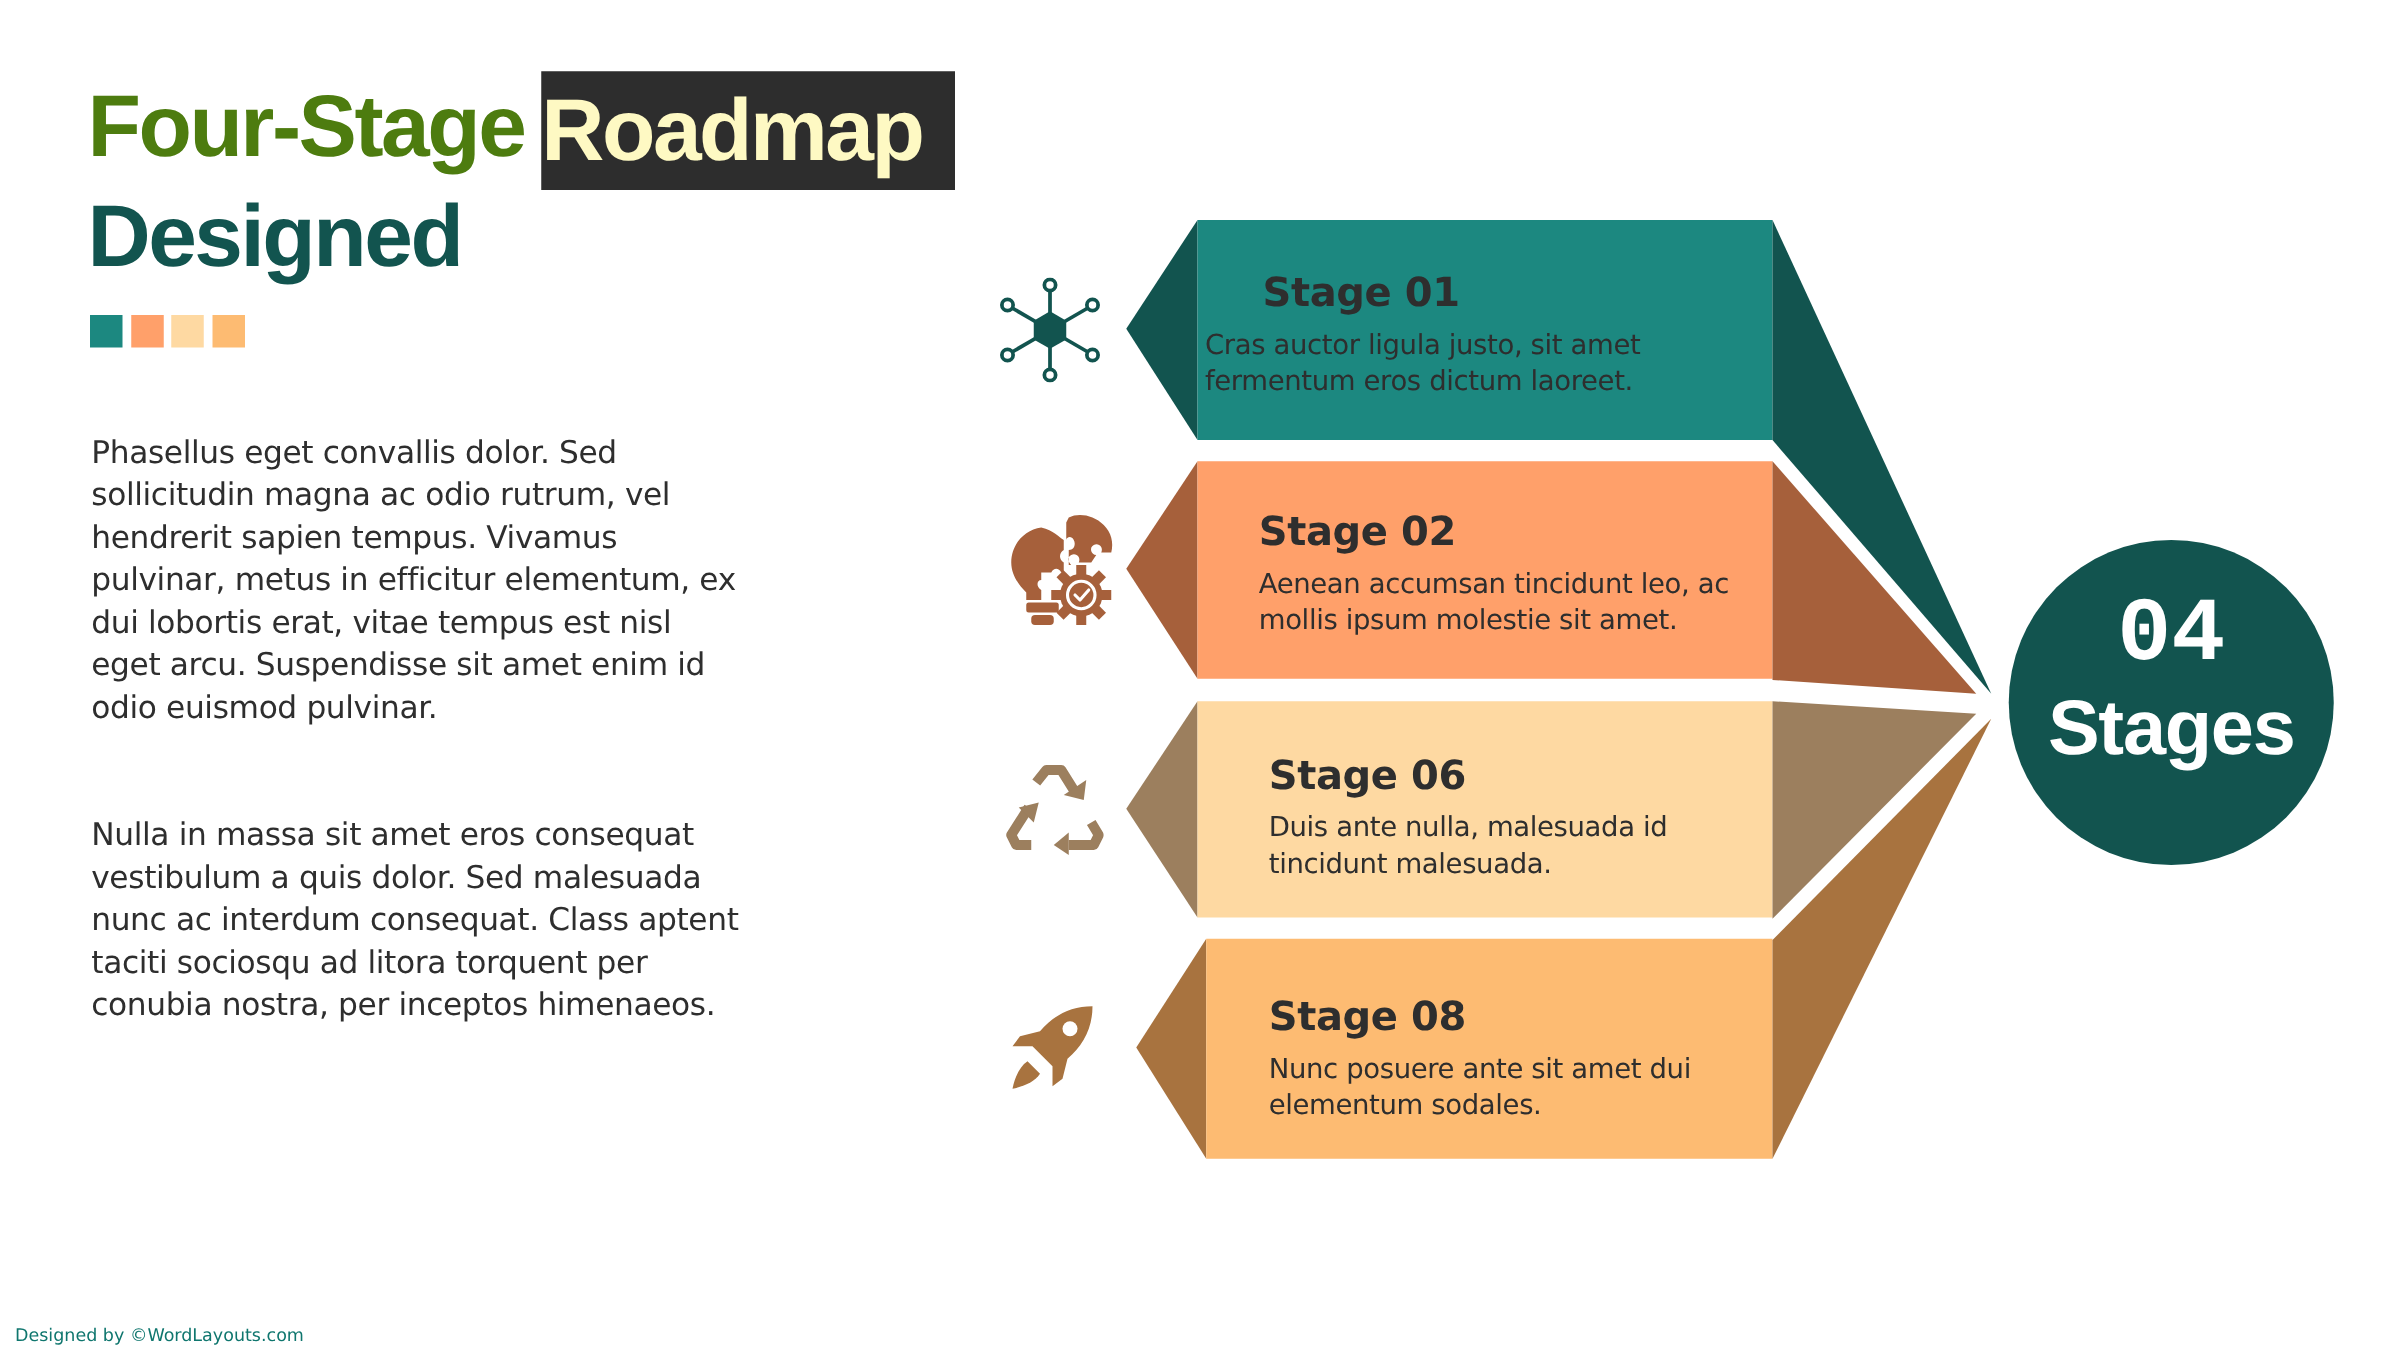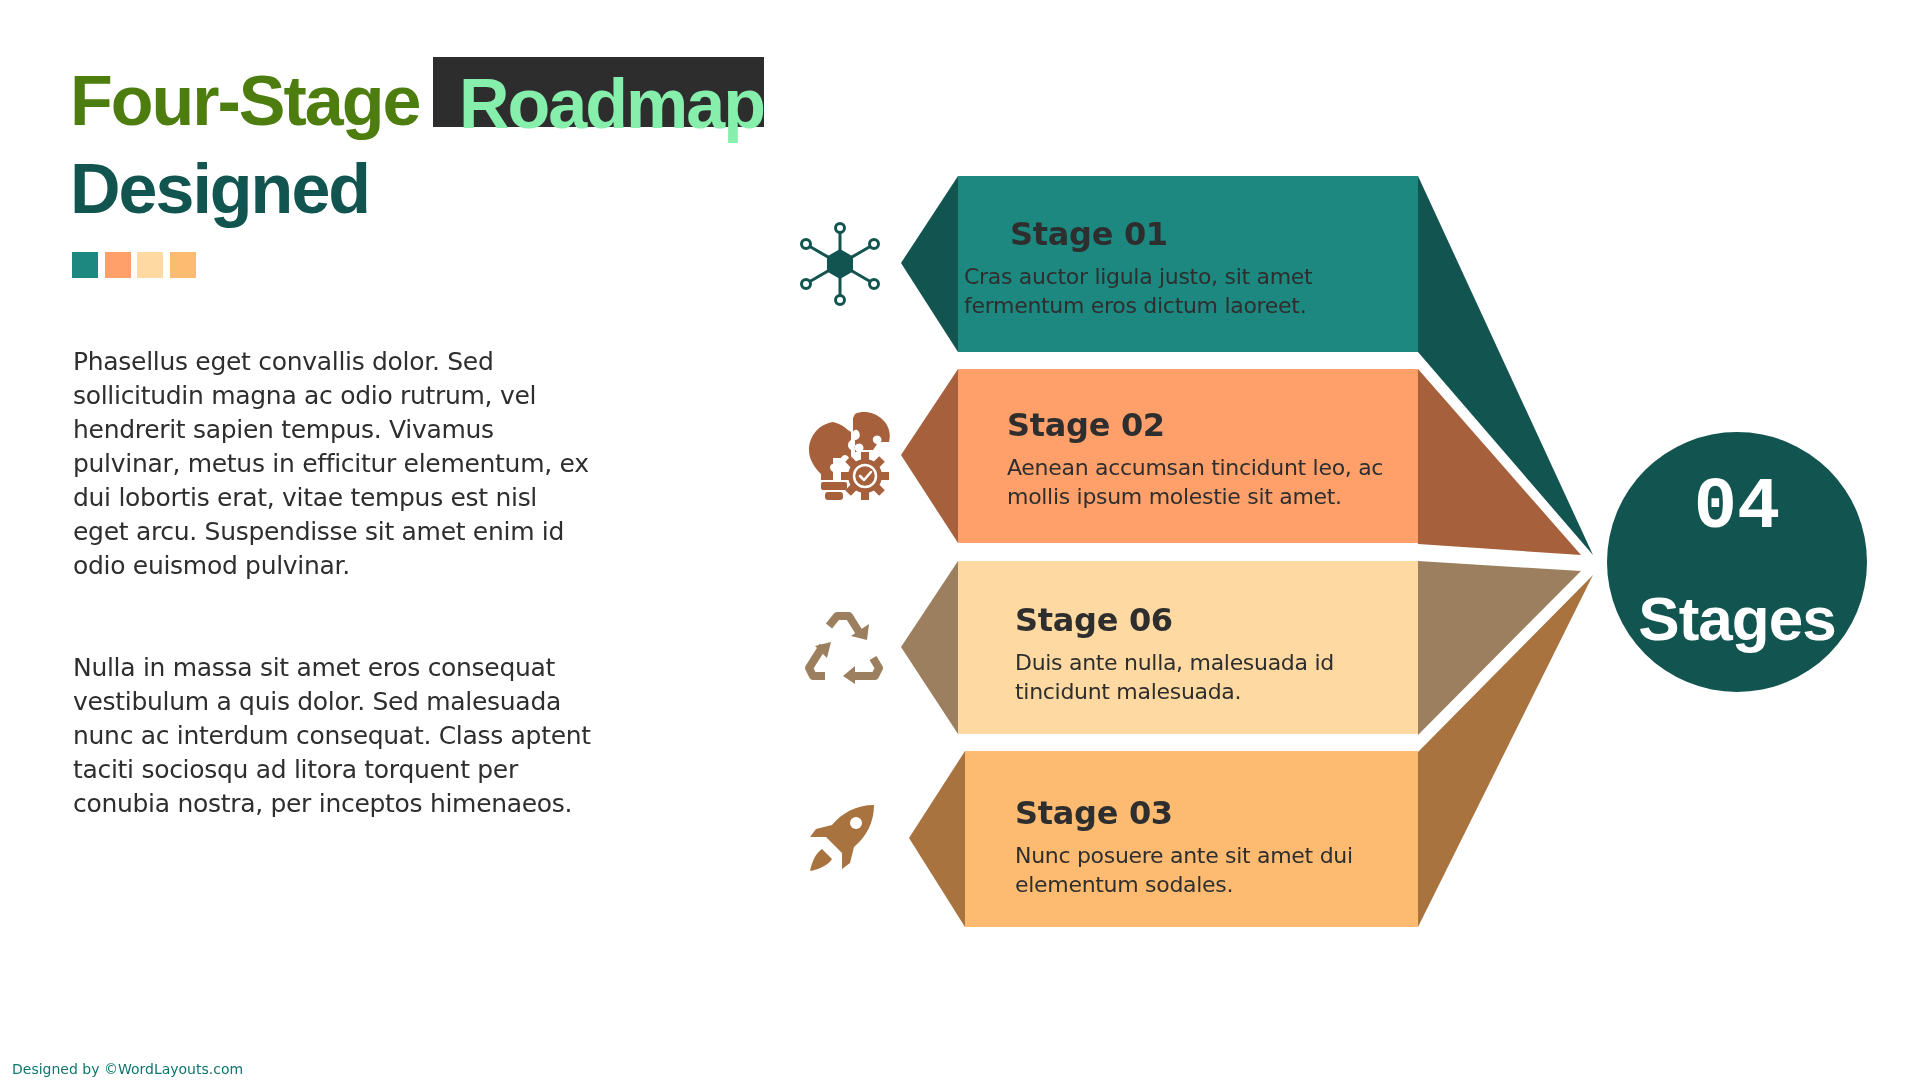--- a/index.html
+++ b/index.html
@@ -12,24 +12,24 @@
 
   
   .title-line {
     position: absolute; left: 70px;
     font-family: "Liberation Sans", sans-serif;
     font-weight: 700; font-size: 70px; line-height: 1;
     letter-spacing: -2px; white-space: nowrap;
   }
   .title-1 { top: 66px; color: #4d7c0f; }
   .title-hl {
-    position: absolute; left: 433px; top: 57px; width: 331px; height: 70px;
-    background: #2d2d2d; color: #86efac;
+    position: absolute; left: 433px; top: 57px; width: 331px; height: 95px;
+    background: #2d2d2d; color: #fef9c3;
     font-weight: 700; font-size: 70px; line-height: 95px;
-    letter-spacing: -2px; text-align: right; white-space: nowrap;
+    letter-spacing: -2px; text-align: left; white-space: nowrap;
   }
   .title-2 { top: 154px; color: #12544f; }
 
   .swatch { position: absolute; top: 252px; width: 26px; height: 26px; }
 
   
   .para {
     position: absolute; left: 73px; width: 520px;
     font-family: "DejaVu Sans", sans-serif;
     font-size: 25px; line-height: 34px; color: #2e2e2e;
@@ -51,21 +51,21 @@
   }
 
   .icon { position: absolute; }
 
   .circle-label {
     position: absolute; left: 1607px; width: 260px; text-align: center;
     color: #ffffff; font-weight: 700; line-height: 1;
     font-family: "Liberation Sans", sans-serif;
   }
   .circle-num { top: 472px; font-size: 72px; font-family: Liberation Mono, monospace; }
-  .circle-word { top: 552px; font-size: 62px; letter-spacing: -1px; margin-top: 36px; }
+  .circle-word { top: 552px; font-size: 62px; letter-spacing: -1px; }
 
   .footer {
     position: absolute; left: 12px; top: 1061px;
     font-family: "DejaVu Sans", sans-serif; font-size: 14px;
     color: #0f766e; white-space: nowrap;
   }
 </style>
 </head>
 <body>
 
@@ -112,21 +112,21 @@
 
 <div class="stage-title" style="left:1010px;top:218px">Stage 01</div>
 <div class="stage-desc" style="left:964px;top:262px">Cras auctor ligula justo, sit amet fermentum eros dictum laoreet.</div>
 
 <div class="stage-title" style="left:1007px;top:409px">Stage 02</div>
 <div class="stage-desc" style="left:1007px;top:453px">Aenean accumsan tincidunt leo, ac mollis ipsum molestie sit amet.</div>
 
 <div class="stage-title" style="left:1015px;top:604px">Stage 06</div>
 <div class="stage-desc" style="left:1015px;top:648px;width:380px">Duis ante nulla, malesuada id tincidunt malesuada.</div>
 
-<div class="stage-title" style="left:1015px;top:797px">Stage 03</div>
+<div class="stage-title" style="left:1015px;top:797px">Stage 08</div>
 <div class="stage-desc" style="left:1015px;top:841px;width:360px">Nunc posuere ante sit amet dui elementum sodales.</div>
 
 <svg class="icon" style="left:800px;top:222px" width="80" height="84" viewBox="0 0 80 84">
   <g stroke="#12544f" stroke-width="3" fill="none">
     <line x1="40" y1="42" x2="40" y2="8"></line>
     <line x1="40" y1="42" x2="40" y2="76"></line>
     <line x1="40" y1="42" x2="9" y2="24"></line>
     <line x1="40" y1="42" x2="71" y2="24"></line>
     <line x1="40" y1="42" x2="9" y2="60"></line>
     <line x1="40" y1="42" x2="71" y2="60"></line>

